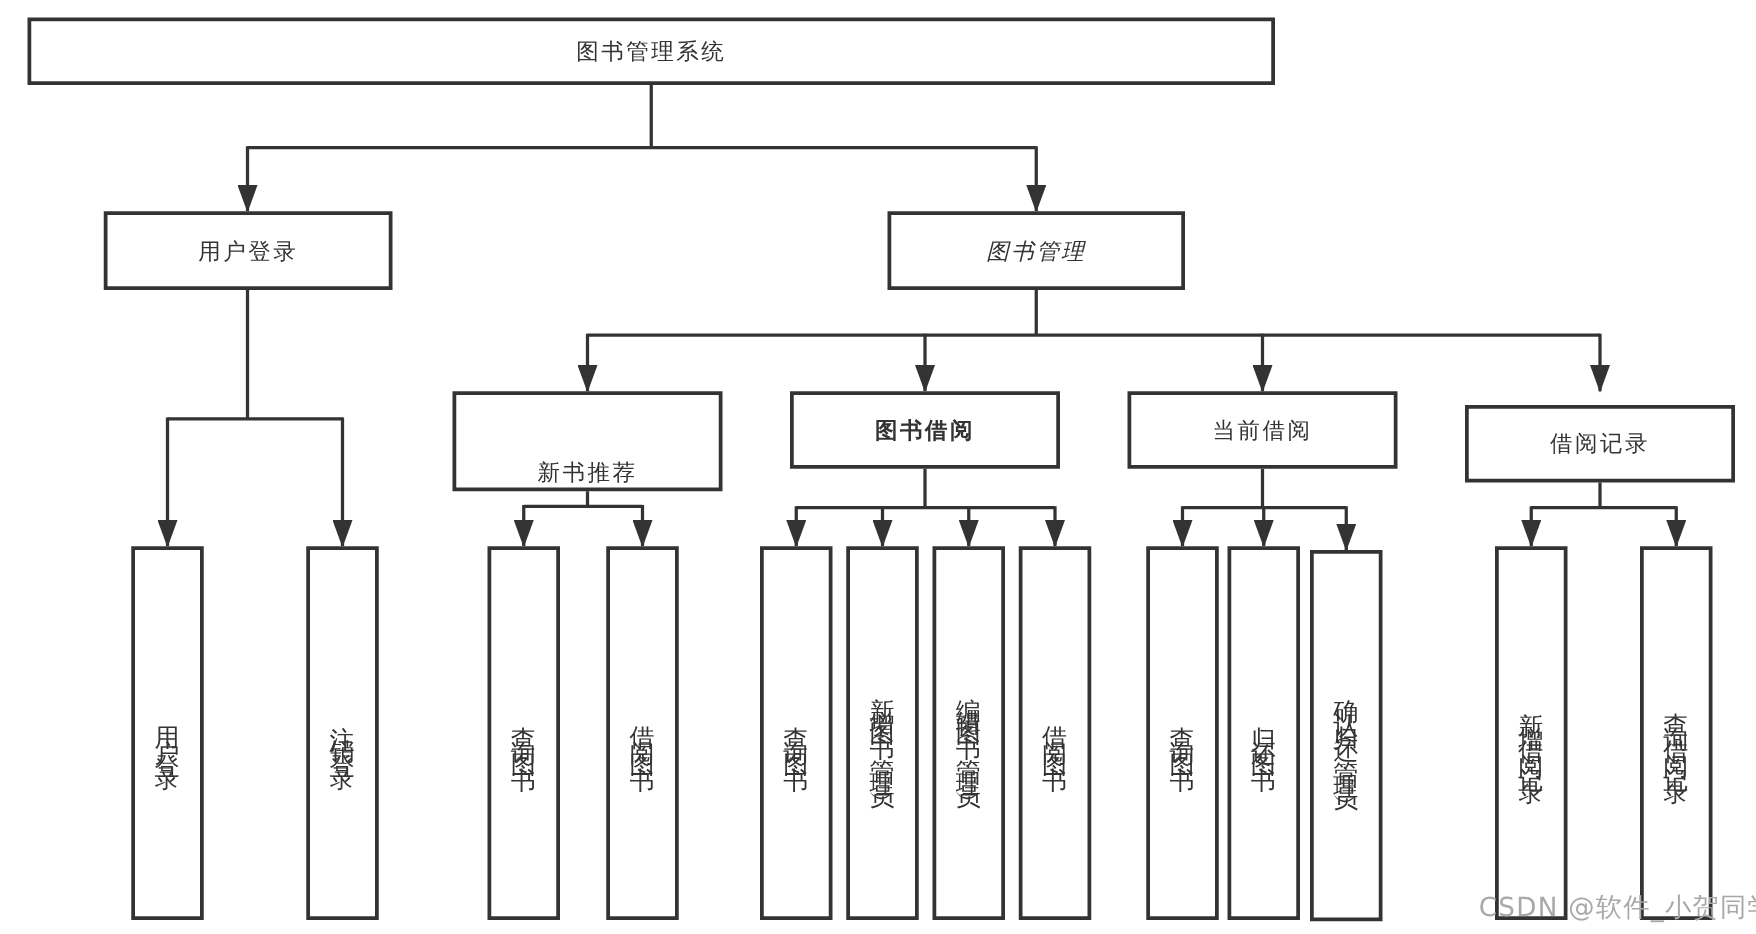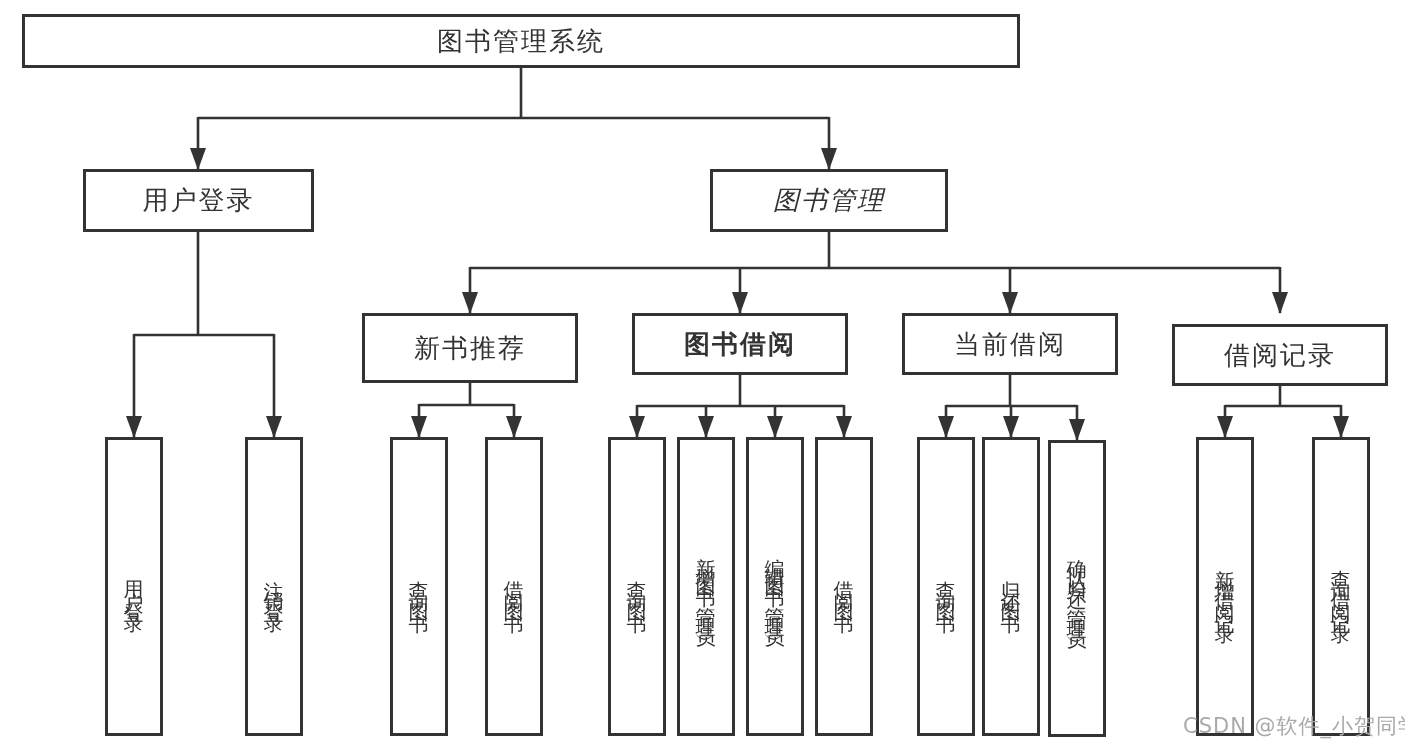--- a/index.html
+++ b/index.html
@@ -28,21 +28,21 @@
   .box {
     position: absolute;
     background: #ffffff;
     border: 3px solid var(--line, #333333);
     display: flex;
     align-items: center;
     justify-content: center;
     color: var(--text, #333333);
   }
   .h-label {
-    font-size: 26px;
+    font-size: 18px;
     letter-spacing: 2px;
     white-space: nowrap;
     color: var(--text, #333333);
   }
   .leaf { width: 58px; top: 437px; height: 299px; }
   .v-label {
     writing-mode: vertical-rl;
     text-orientation: mixed;
     font-size: 20px;
     letter-spacing: 11px;
@@ -132,21 +132,21 @@
     <span class="h-label">图书管理系统</span>
   </div>
 
   <div class="box" style="left:83px; top:169px; width:231px; height:63px;">
     <span class="h-label">用户登录</span>
   </div>
   <div class="box" style="left:710px; top:169px; width:238px; height:63px;font-style:italic;">
     <span class="h-label">图书管理</span>
   </div>
 
-  <div class="box" style="left:362px; top:313px; width:216px; height:70px;">
+  <div class="box" style="left:362px; top:313px; width:216px; height:80px;align-items:flex-end;">
     <span class="h-label">新书推荐</span>
   </div>
   <div class="box" style="left:632px; top:313px; width:216px; height:62px;font-weight:bold;">
     <span class="h-label">图书借阅</span>
   </div>
   <div class="box" style="left:902px; top:313px; width:216px; height:62px;">
     <span class="h-label">当前借阅</span>
   </div>
   <div class="box" style="left:1172px; top:324px; width:216px; height:62px;">
     <span class="h-label">借阅记录</span>

